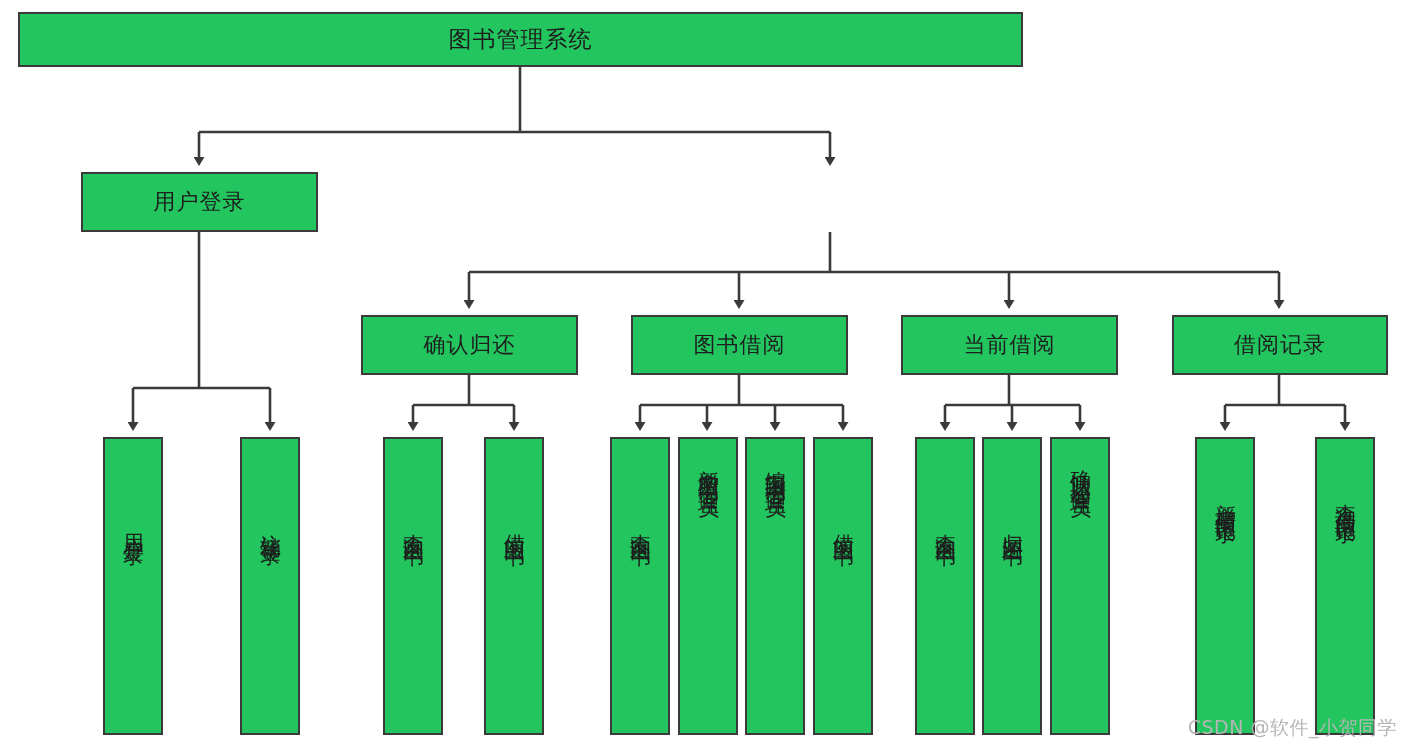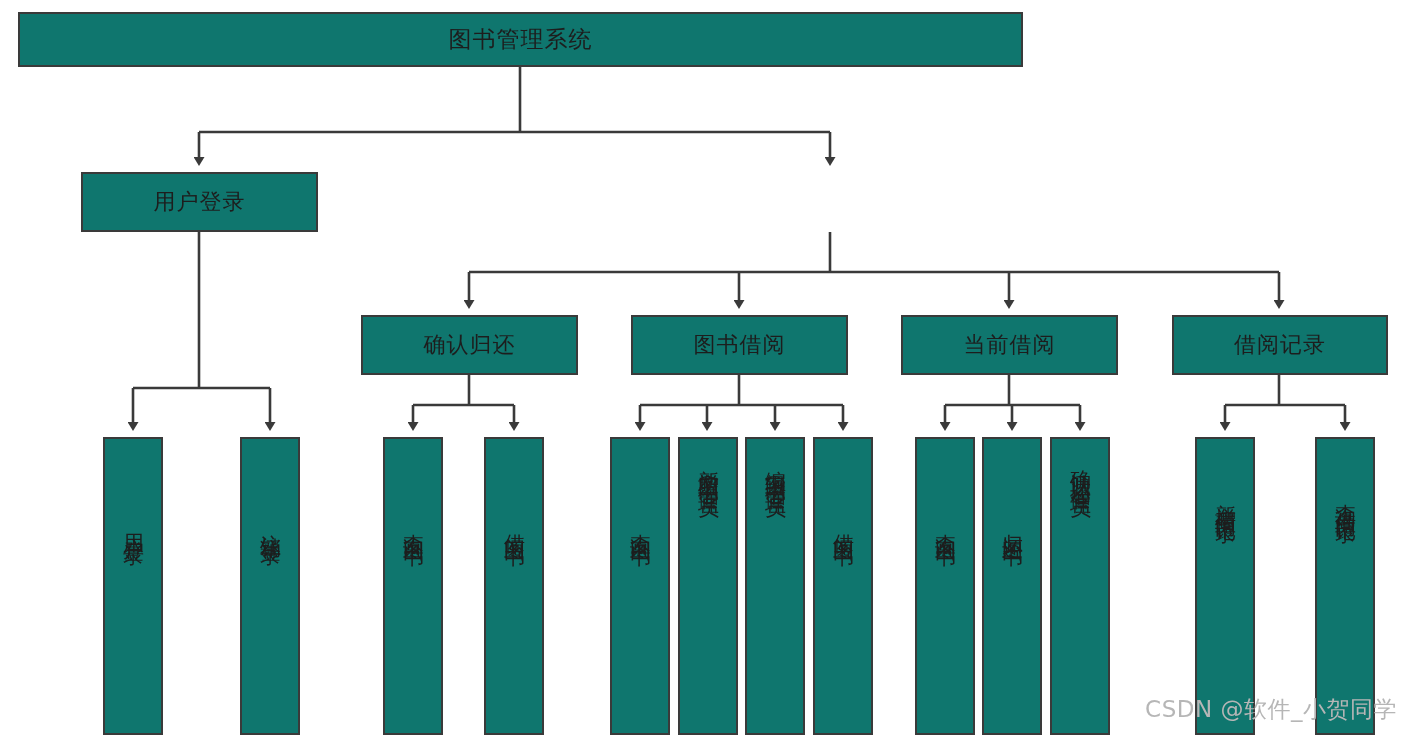--- a/index.html
+++ b/index.html
@@ -18,21 +18,21 @@
   #wires{
     position:absolute;
     left:0; top:0;
     width:1405px; height:747px;
     pointer-events:none;
   }
   
   .node{
     position:absolute;
     box-sizing:border-box;
-    background:#0f766e;
+    background:#22c55e;
     border:2.5px solid #3a3a3a;
     display:flex;
     align-items:center;
     justify-content:center;
     color:#1d1d1d;
   }
   .node.h{
     
     font-size:22px;
     letter-spacing:1px;
@@ -56,22 +56,22 @@
     white-space:nowrap;
     display:block;
   }
   .node.v.pad{
     padding-top:14px;
   }
   
   #watermark{
     position:absolute;
     right:8px;
-    bottom:22px;
-    font-size:23px;
+    bottom:6px;
+    font-size:19px;
     color:#b6b6b6;
     letter-spacing:0.5px;
     white-space:nowrap;
     user-select:none;
   }
 </style>
 </head>
 <body>
 
 <div id="canvas">

